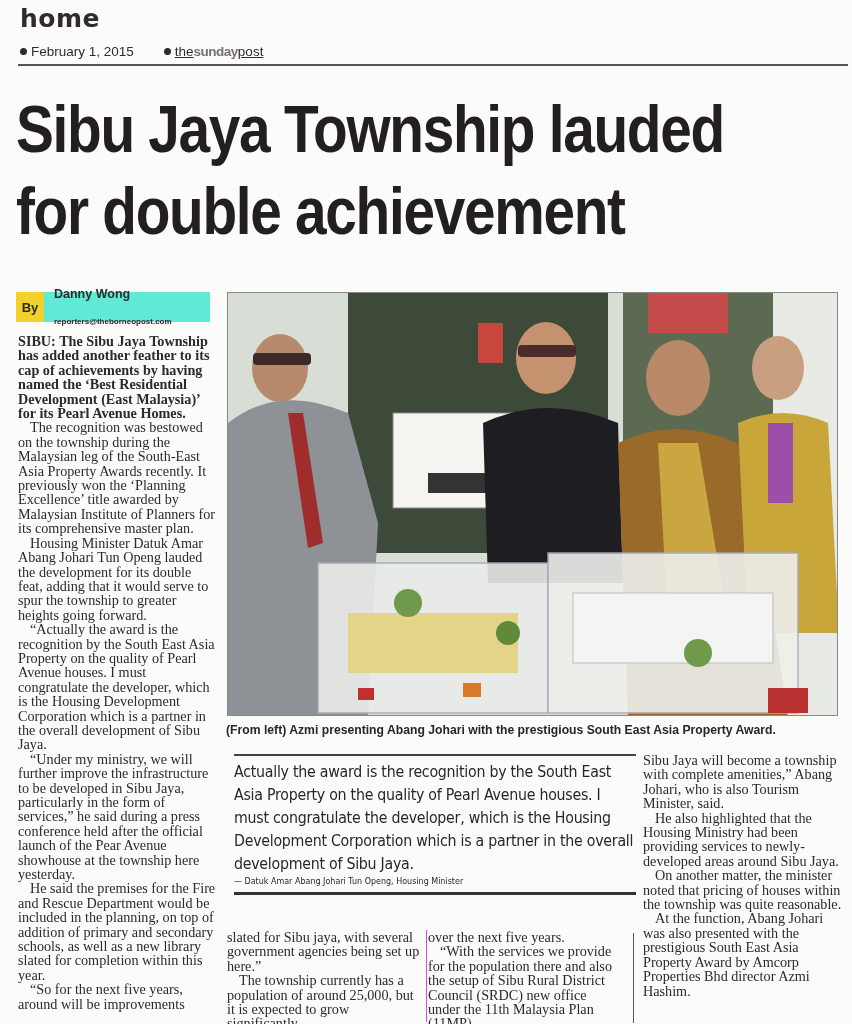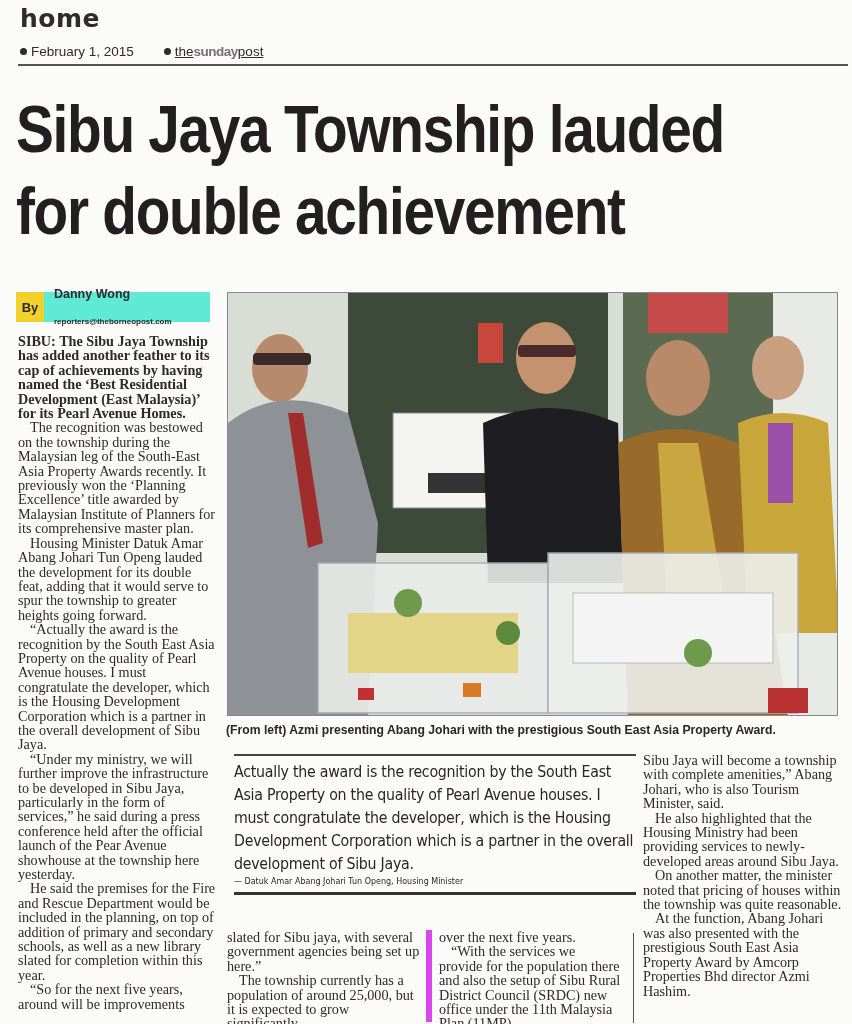--- a/index.html
+++ b/index.html
@@ -20,21 +20,21 @@
   .byline .who { padding-left: 10px; line-height: 1; }
   .byline .name { font-family: "Liberation Sans", sans-serif; font-weight: bold; font-size: 12.5px; color: #2f2b2c; }
   .byline .email { font-family: "Liberation Sans", sans-serif; font-weight: bold; font-size: 8px; color: #2f2b2c; margin-top: 17px; }
 
   .col { position: absolute; font-size: 14.2px; line-height: 14.4px; color: #2e292a; }
   .col p { text-indent: 12px; }
   .col p.first { text-indent: 0; }
   .col p.lead { font-weight: bold; text-indent: 0; font-size: 14.2px; }
   .col1 { left: 18px; top: 334px; width: 198px; }
   .col2 { left: 227px; top: 930px; width: 196px; }
-  .col3 { left: 433px; top: 930px; width: 196px; border-left: 6px solid #d946ef; padding-left: 7px; left: 426px; height: 92px; }
+  .col3 { left: 433px; top: 930px; width: 196px; border-left: 1px solid #d946ef; padding-left: 1px; left: 426px; height: 92px; }
   .col4 { left: 643px; top: 753px; width: 200px; }
   .col4 .divider { position: absolute; left: -10px; top: 180px; width: 1px; height: 90px; background: #555; }
 
   .photo { position: absolute; left: 227px; top: 292px; width: 611px; height: 424px; overflow: hidden; background: #cfd3c9; border: 1px solid #888; }
   .photo svg { display: block; }
   .caption { position: absolute; left: 226px; top: 723px; font-family: "Liberation Sans", sans-serif; font-weight: bold; font-size: 12.2px; color: #2a2526; white-space: nowrap; }
 
   .pullquote { position: absolute; left: 226px; top: 754px; width: 402px; margin-left: 8px; }
   .pullquote .rule-top { height: 1.5px; background: #444; width: 402px; }
   .pullquote .text { font-family: "DejaVu Sans", sans-serif; font-size: 16.5px; line-height: 23px; color: #2a2526; margin-top: 4px; transform: scaleX(0.86); transform-origin: left top; width: 468px; letter-spacing: -0.3px; }

